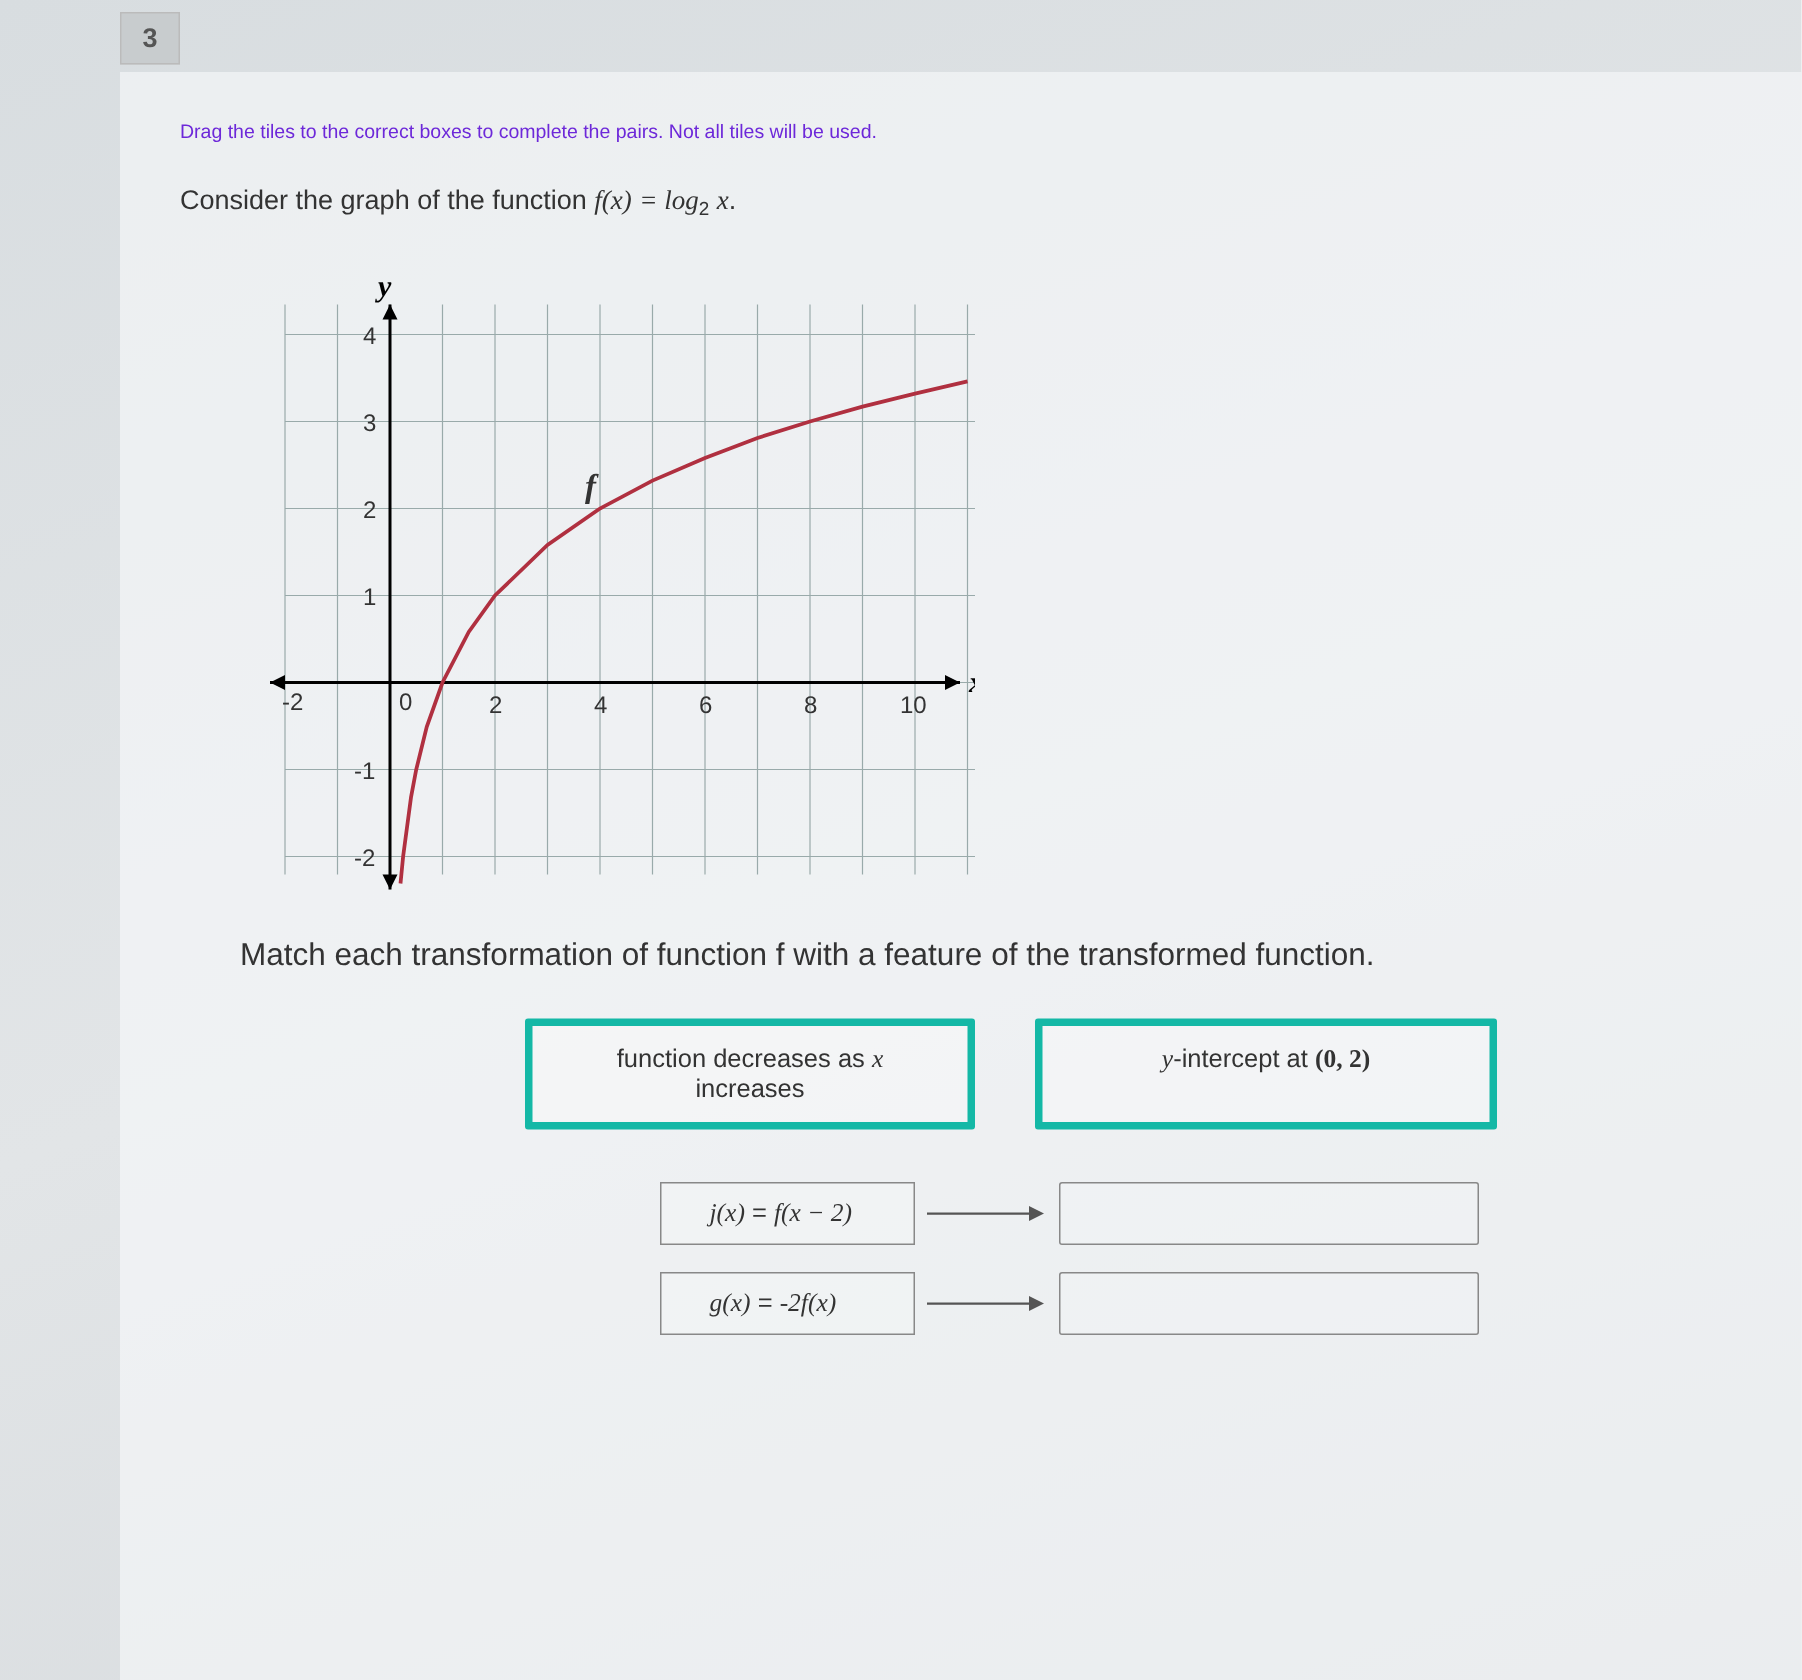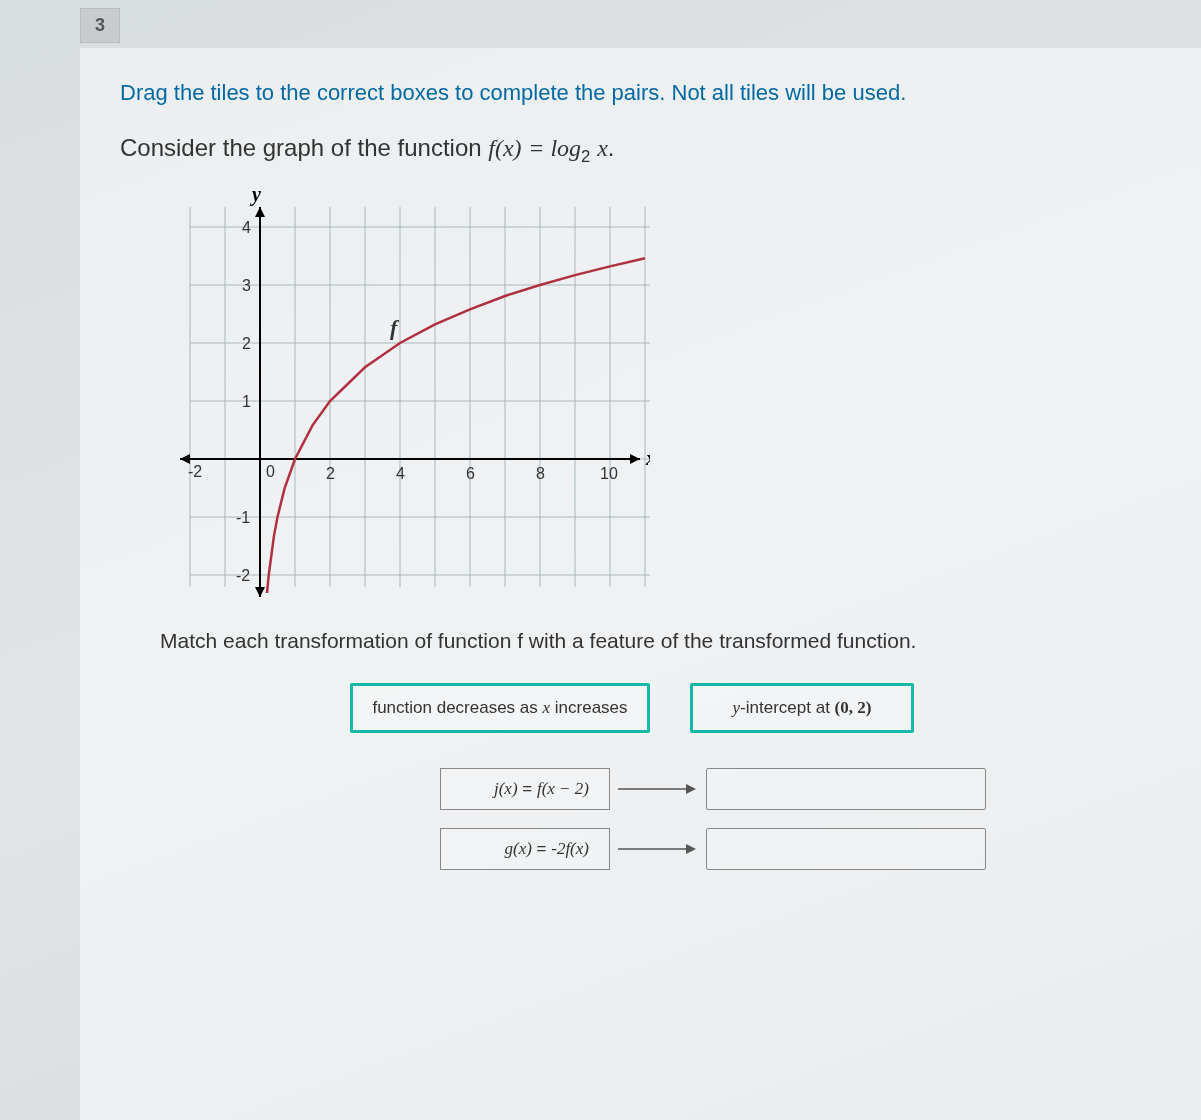--- a/index.html
+++ b/index.html
@@ -25,70 +25,70 @@
     }
     .content {
       position: absolute;
       top: 48px;
       left: 80px;
       right: 0;
       bottom: 0;
       background: rgba(248,250,251,0.6);
       padding: 32px 40px;
     }
-    .instructions { font-size: 22px; color: #0369a1; margin-bottom: 28px; }
-    .consider { font-size: 24px; color: #333; margin-bottom: 20px; }
+    .instructions { font-size: 13px; color: #6d28d9; margin-bottom: 28px; }
+    .consider { font-size: 18px; color: #333; margin-bottom: 36px; }
     .math { font-family: 'Times New Roman', serif; font-style: italic; }
     .sub { font-size: 0.7em; vertical-align: sub; font-style: normal; }
     
     .graph-area {
       width: 490px;
       height: 420px;
       margin-left: 40px;
       position: relative;
       margin-bottom: 22px;
     }
     .graph-area svg { width: 100%; height: 100%; }
     
     .match-text { font-size: 21px; color: #333; margin-left: 40px; margin-bottom: 30px; }
     
     .tiles-area {
       margin-left: 230px;
       width: 720px;
     }
     .tile-row { display: flex; gap: 40px; margin-bottom: 22px; }
     .tile {
-      border: 3px solid #14b8a6;
+      border: 5px solid #14b8a6;
       background: rgba(255,255,255,0.3);
-      padding: 12px 0;
+      padding: 12px 20px;
       font-size: 17px;
       color: #333;
       text-align: center;
       border-radius: 2px;
       cursor: grab;
     }
     .tile.w1 { width: 300px; }
-    .tile.w2 { width: 224px; }
+    .tile.w2 { width: 308px; }
     
     .pairs-area {
       margin-left: 320px;
       margin-top: 35px;
     }
     .pair-row {
       display: flex;
       align-items: center;
       margin-bottom: 18px;
     }
     .pair-label {
       border: 1px solid #888;
       background: rgba(255,255,255,0.2);
-      padding: 10px 20px;
+      padding: 10px 32px;
       font-size: 17px;
       min-width: 170px;
-      text-align: right;
+      text-align: left;
     }
     .arrow {
       width: 80px;
       height: 2px;
       position: relative;
       margin: 0 8px;
     }
     .arrow svg { width: 80px; height: 20px; position: absolute; top: -9px; }
     .drop-box {
       border: 1px solid #888;

